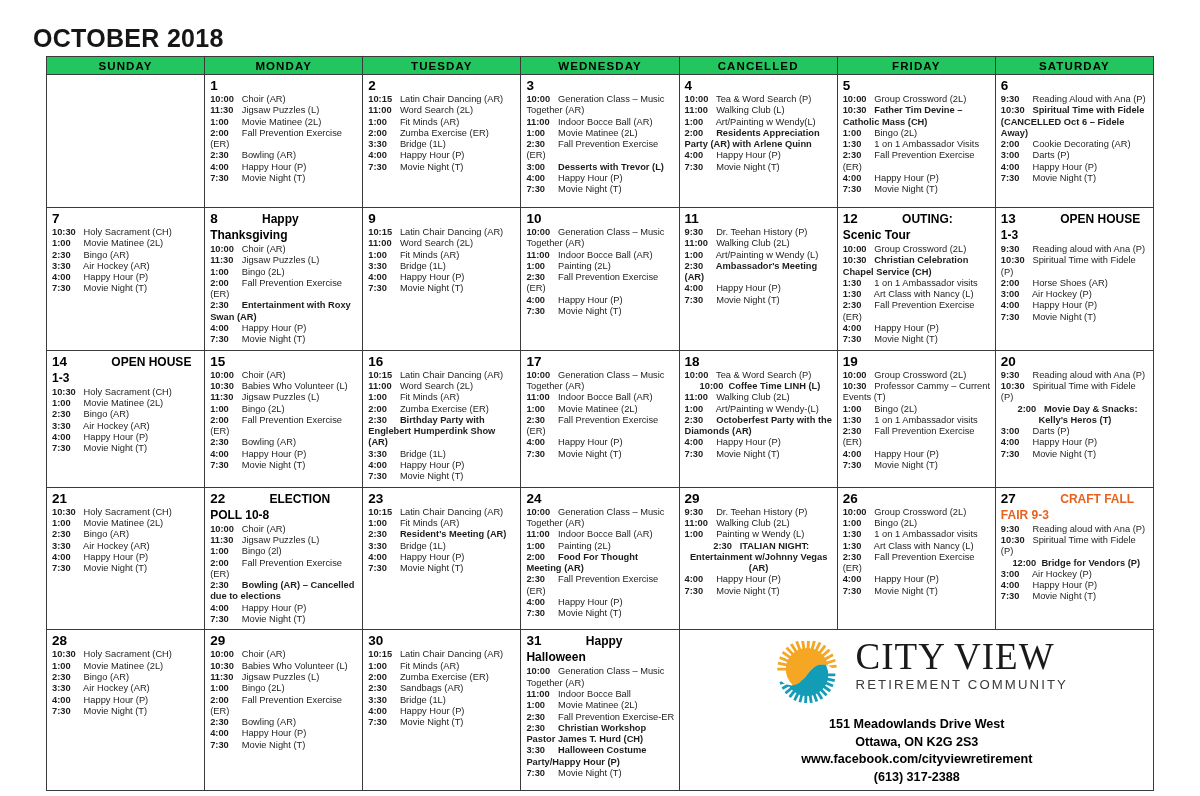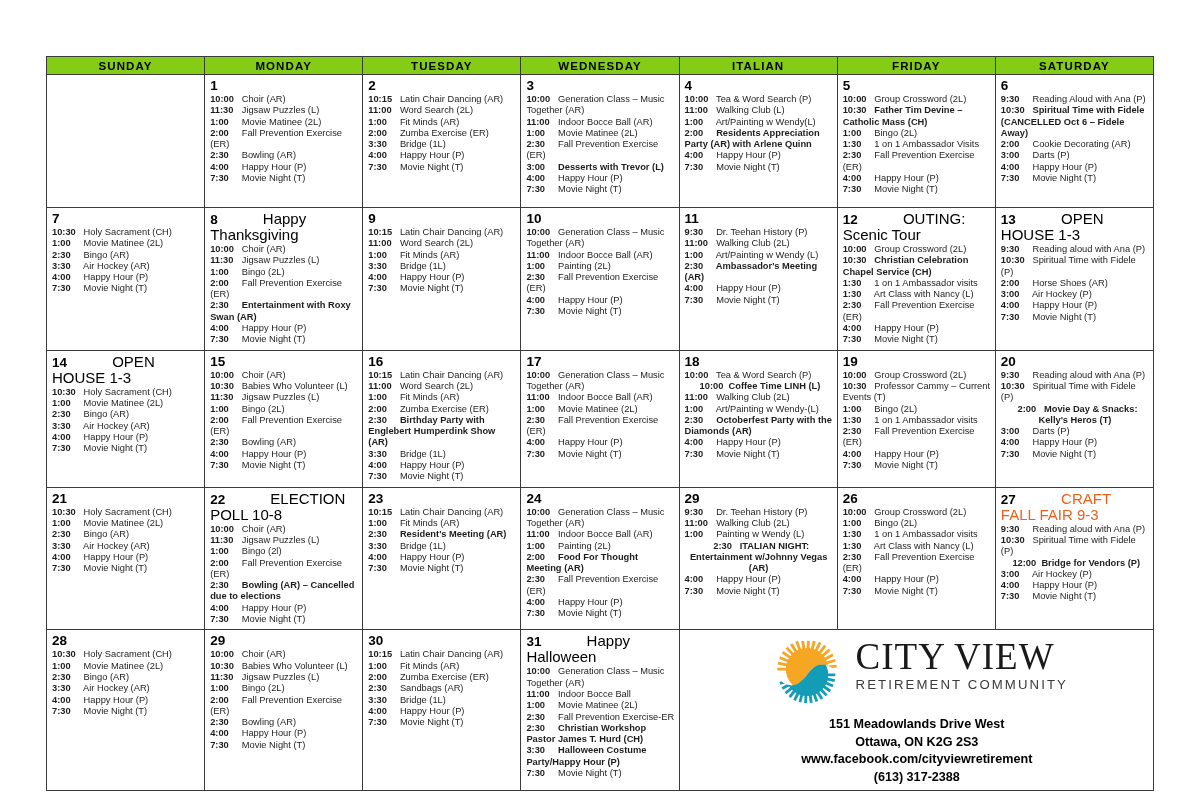--- a/index.html
+++ b/index.html
@@ -27,21 +27,21 @@
     position: absolute;
     left: 46px; top: 56px;
     width: 1108px;
     border-collapse: collapse;
     table-layout: fixed;
   }
   table.cal, table.cal th, table.cal td {
     border: 1px solid #3a3a3a;
   }
   table.cal th {
-    background: #84cc16;
+    background: #22c55e;
     color: #000;
     font-size: 11.5px;
     font-weight: bold;
     letter-spacing: 1.1px;
     height: 17px;
     padding: 0;
     text-align: center;
     vertical-align: middle;
   }
   table.cal td {
@@ -52,22 +52,22 @@
   td.week-last { height: 150px; }
 
   .daynum {
     font-size: 13.5px;
     font-weight: bold;
     line-height: 15px;
     margin-bottom: 1px;
     color: #000;
   }
   .daynum .note {
-    font-size: 15px;
-    font-weight: normal;
+    font-size: 12px;
+    font-weight: bold;
     padding-left: 41px;
   }
   .daynum .note.orange { color: #E8621E; }
 
   ul.events {
     list-style: none;
     margin: 0; padding: 0;
   }
   ul.events li {
     font-size: 9.3px;
@@ -121,29 +121,30 @@
     font-weight: bold;
     line-height: 17.5px;
     color: #000000;
   }
 </style>
 </head>
 <body>
 
 <div class="page">
 
+  <div class="title">OCTOBER 2018</div>
 
   <table class="cal">
     <thead>
       <tr id="header-row">
           <th>SUNDAY</th>
           <th>MONDAY</th>
           <th>TUESDAY</th>
           <th>WEDNESDAY</th>
-          <th>ITALIAN</th>
+          <th>CANCELLED</th>
           <th>FRIDAY</th>
           <th>SATURDAY</th>
         </tr>
     </thead>
     <tbody id="calendar-body">
         <tr>
           <td></td>
           <td>
             <div class="daynum">1</div>
             <ul class="events">

